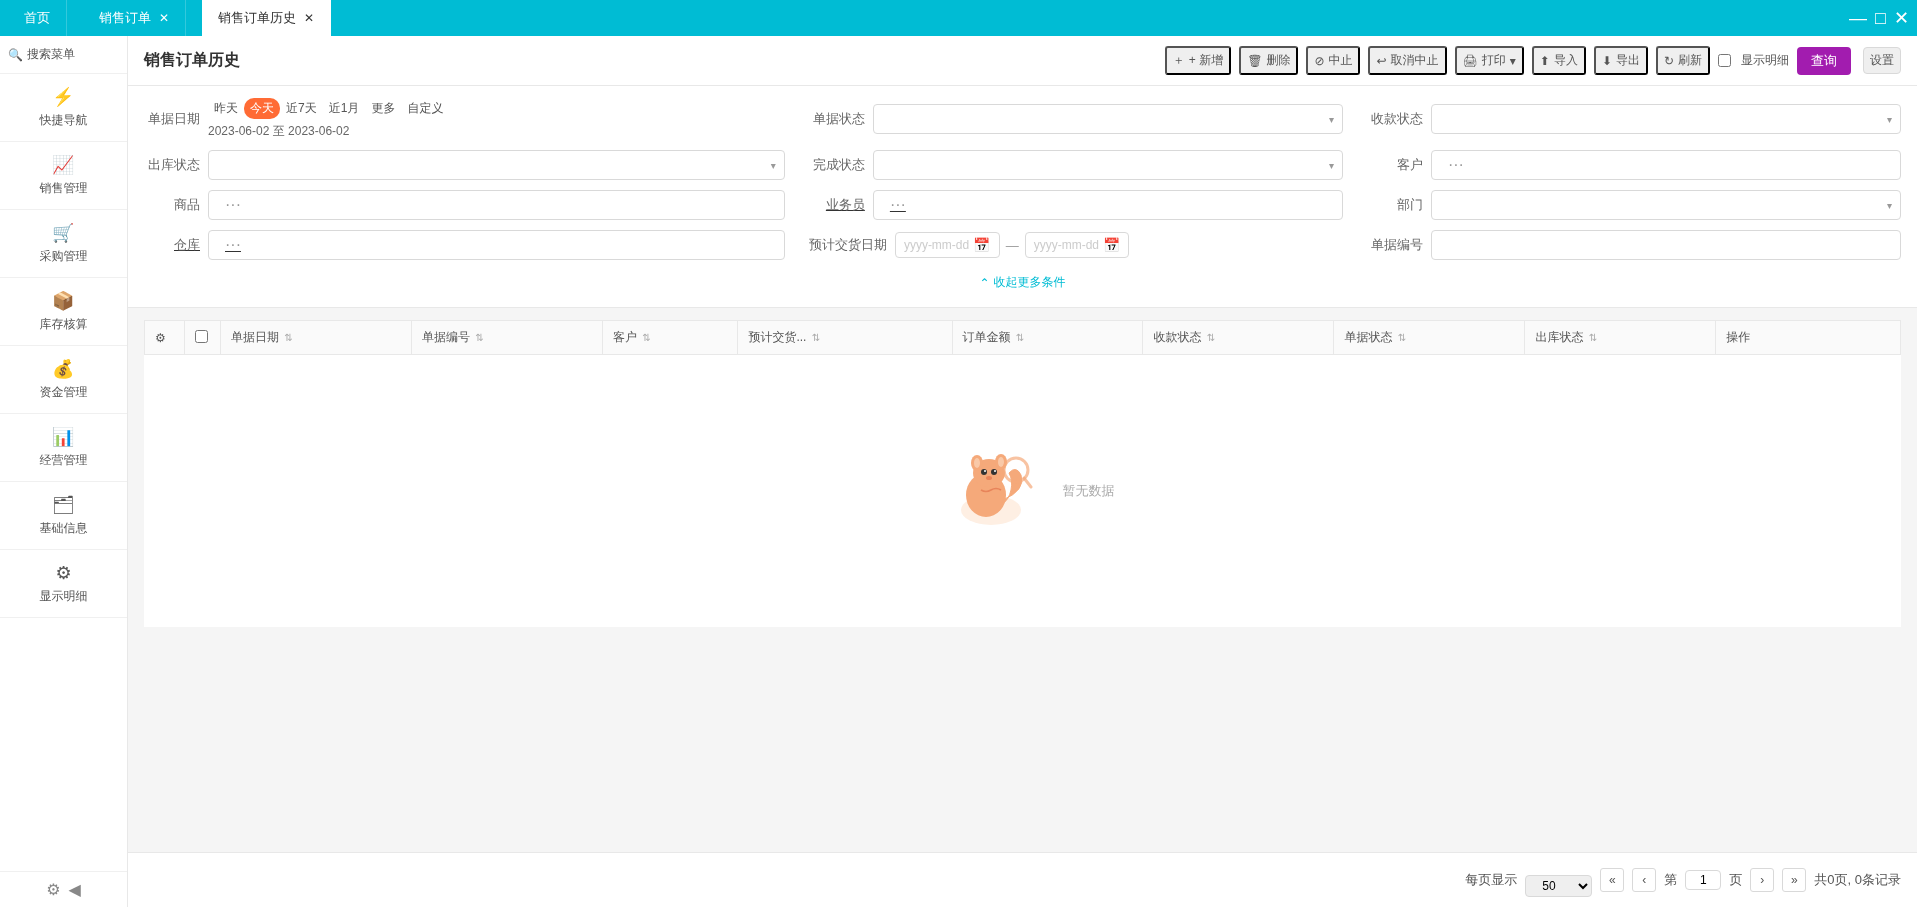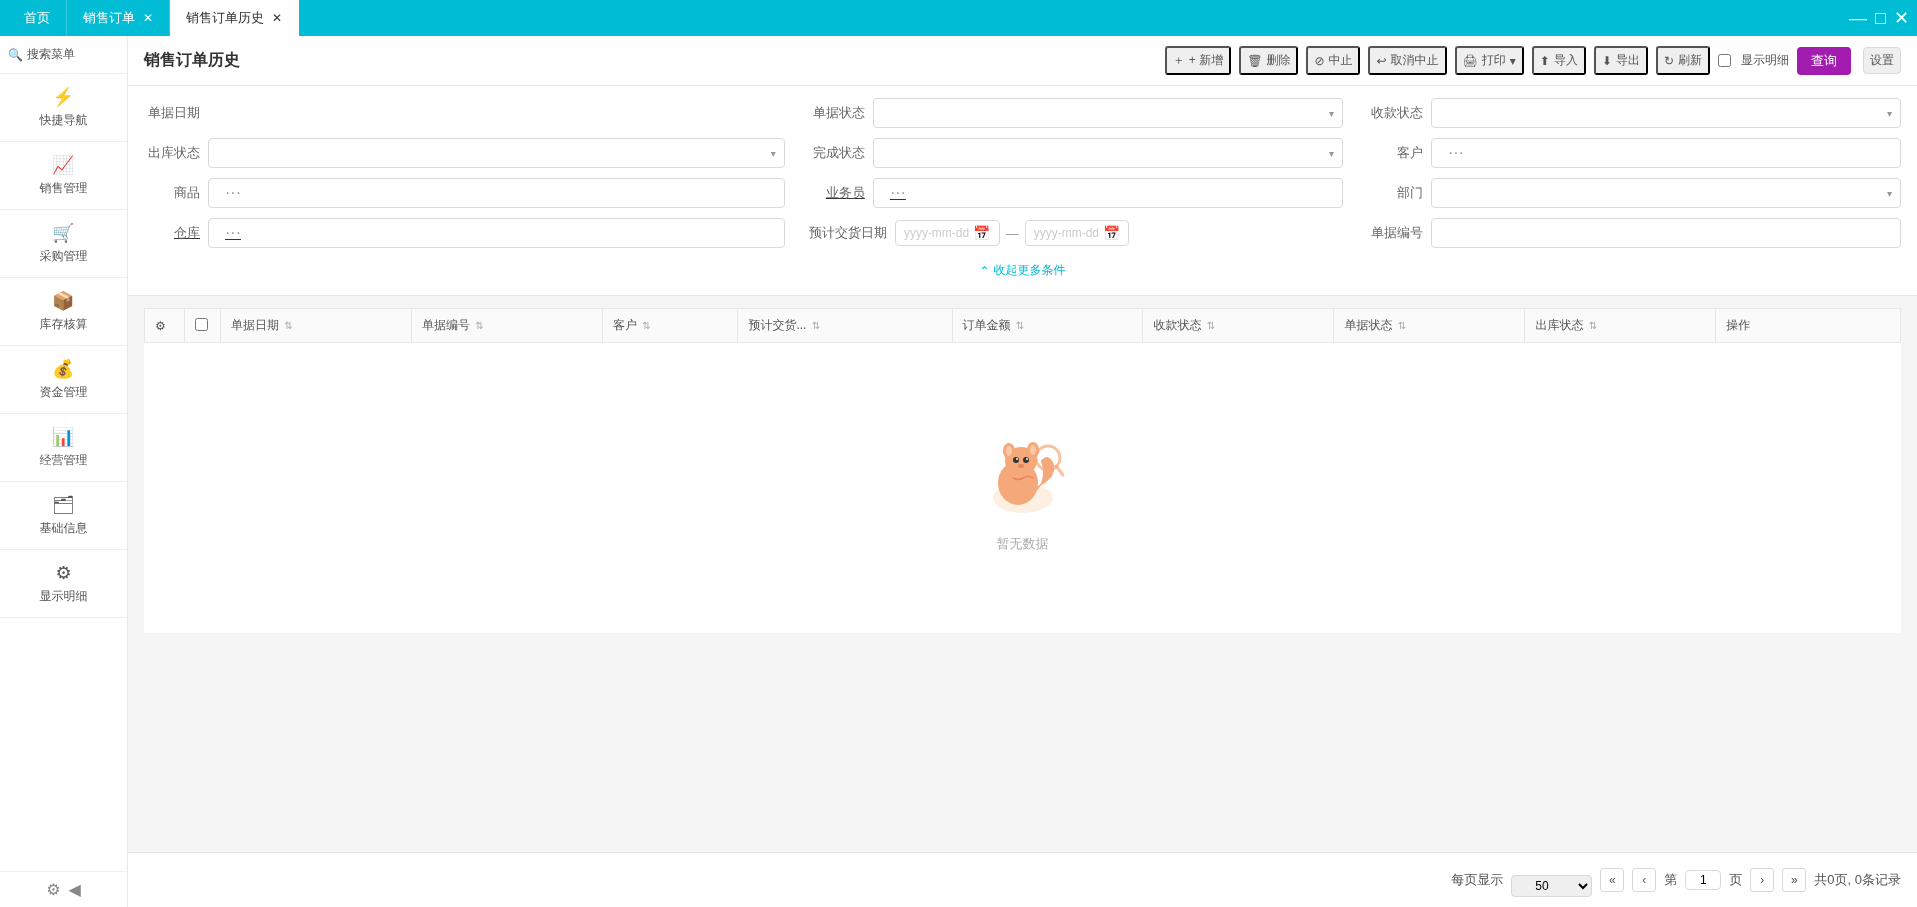--- a/index.html
+++ b/index.html
@@ -1,19 +1,19 @@
 <!DOCTYPE html>
 <html><head>
   <meta charset="utf-8">
   <style>
     * { box-sizing: border-box; margin: 0; padding: 0; }
     body { font-family: 'Microsoft YaHei', Arial, sans-serif; font-size: 13px; background: #f5f5f5; color: #333; display: flex; flex-direction: column; height: 907px; overflow: hidden; }
 
     
-    .top-bar { background: #00bcd4; height: 36px; display: flex; align-items: center; padding: 0 8px; gap: 0; flex-shrink: 0; }
+    .top-bar { background: #00bcd4; height: 36px; display: flex; align-items: center; padding: 0 8px; gap: 16px; flex-shrink: 0; }
     .top-bar-tab { background: #00bcd4; color: #fff; padding: 0 16px; height: 36px; display: flex; align-items: center; cursor: pointer; font-size: 13px; border-right: 1px solid rgba(255,255,255,0.2); }
     .top-bar-tab.active { background: #fff; color: #333; }
     .top-bar-tab .tab-close { margin-left: 8px; font-size: 12px; cursor: pointer; color: inherit; }
     .top-bar-spacer { flex: 1; }
     .top-bar-actions { display: flex; align-items: center; gap: 8px; color: #fff; }
     .top-bar-action-btn { color: #fff; font-size: 18px; cursor: pointer; background: none; border: none; }
 
     
     .main-layout { display: flex; flex: 1; overflow: hidden; }
 
@@ -57,26 +57,26 @@
     .cal-icon { color: #ff6b35; font-size: 14px; }
 
     
     .table-area { flex: 1; overflow: auto; padding: 12px 16px; }
     .data-table { width: 100%; border-collapse: collapse; background: #fff; }
     .data-table th { background: #fafafa; border: 1px solid #e8e8e8; padding: 8px 10px; font-size: 12px; color: #555; font-weight: normal; text-align: left; white-space: nowrap; }
     .data-table th .sort-icons { color: #aaa; font-size: 10px; margin-left: 2px; }
     .data-table td { border: 1px solid #e8e8e8; padding: 8px 10px; font-size: 13px; }
     .th-settings { width: 40px; text-align: center; }
     .th-checkbox { width: 36px; text-align: center; }
-    .empty-state { display: flex; flex-direction: column; align-items: center; justify-content: center; padding: 80px 0; color: #999; }
+    .empty-state { display: flex; flex-direction: row; align-items: center; justify-content: center; padding: 80px 0; color: #999; gap: 12px; }
     .empty-text { font-size: 13px; color: #aaa; }
 
     
     .pagination { background: #fff; border-top: 1px solid #e8e8e8; padding: 10px 16px; display: flex; align-items: center; justify-content: flex-end; gap: 8px; flex-shrink: 0; font-size: 13px; color: #555; }
-    .page-size-select { border: 1px solid #d9d9d9; border-radius: 4px; padding: 2px 19px; font-size: 12px; cursor: pointer; margin-top: 12px; }
+    .page-size-select { border: 1px solid #d9d9d9; border-radius: 4px; padding: 2px 12px; font-size: 12px; cursor: pointer; margin-top: 12px; }
     .page-nav-btn { border: 1px solid #d9d9d9; border-radius: 3px; width: 24px; height: 24px; display: flex; align-items: center; justify-content: center; cursor: pointer; font-size: 12px; background: #fff; color: #555; }
     .page-input { border: 1px solid #d9d9d9; border-radius: 4px; width: 36px; text-align: center; padding: 2px 4px; font-size: 12px; }
 
     
     .empty-illustration { width: 120px; height: 100px; position: relative; margin-bottom: 12px; }
     .empty-illustration svg { width: 100%; height: 100%; }
   </style>
 </head>
 <body>
 
@@ -192,20 +192,31 @@
           <span>设置</span>
         </button>
       </div>
     </div>
 
     <div class="filter-area">
 
       <div class="filter-row">
         <div class="filter-item" style="flex:1.2;">
           <span class="filter-label">单据日期</span>
+          <div class="date-filter">
+            <div class="date-filter-tabs">
+              <span class="date-tab">昨天</span>
+              <span class="date-tab active">今天</span>
+              <span class="date-tab">近7天</span>
+              <span class="date-tab">近1月</span>
+              <span class="date-tab">更多</span>
+              <span class="date-tab">自定义</span>
+            </div>
+            <span class="date-range">2023-06-02 至 2023-06-02</span>
+          </div>
         </div>
         <div class="filter-gap"></div>
         <div class="filter-item" style="flex:1;">
           <span class="filter-label">单据状态</span>
           <div class="filter-control-select" style="flex:1;">
             <span class="filter-select-arrow">▾</span>
           </div>
         </div>
         <div class="filter-gap"></div>
         <div class="filter-item" style="flex:1;">

